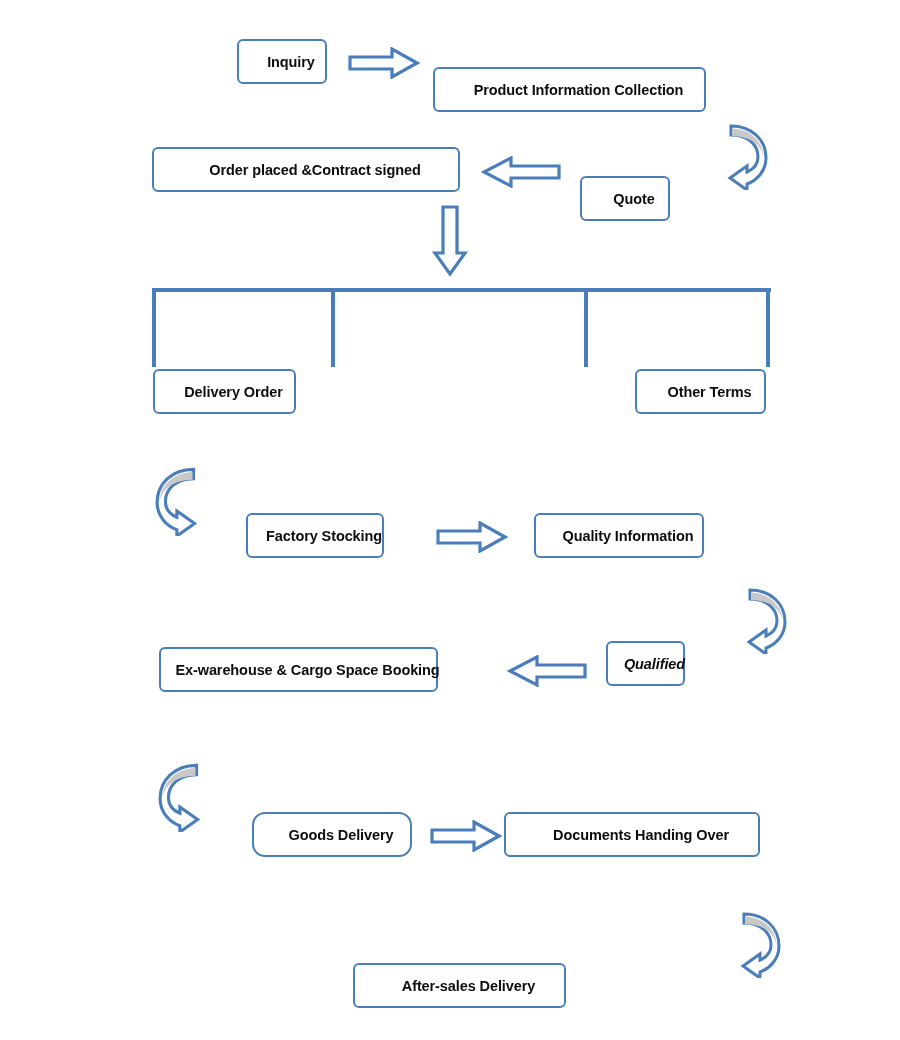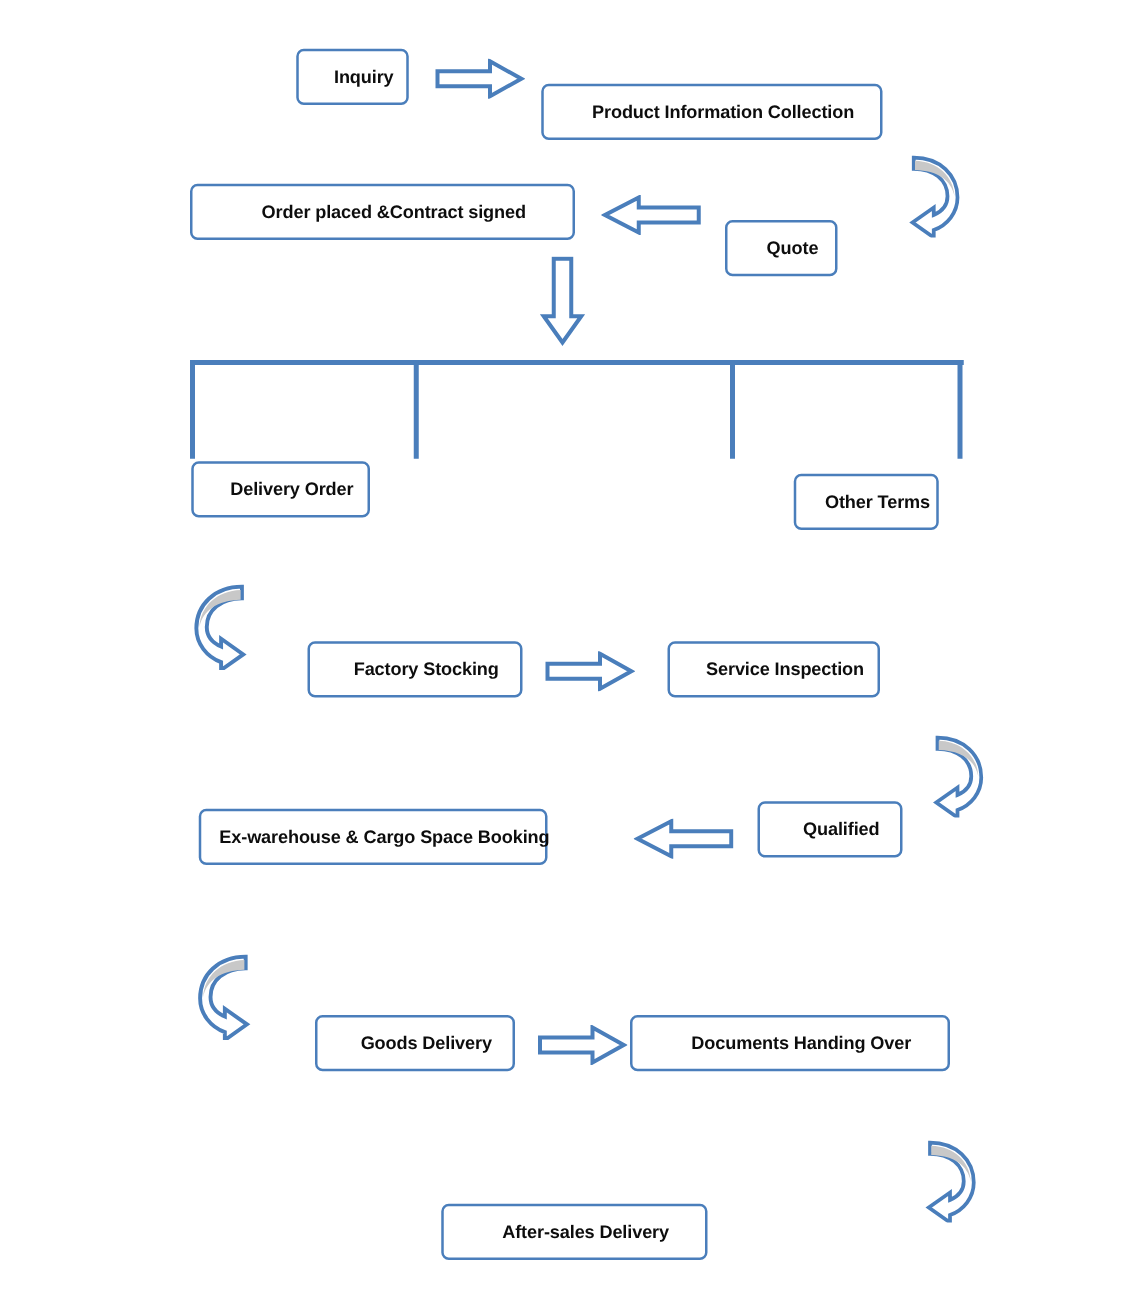--- a/index.html
+++ b/index.html
@@ -78,61 +78,61 @@
 
   <svg class="bracket" style="left:148px; top:285px;" width="626" height="86" viewBox="0 0 626 86">
     <path d="M6 5 L621 5" stroke="#4a7ebb" stroke-width="4" fill="none" stroke-linecap="square"></path>
     <path d="M6 5 L6 80" stroke="#4a7ebb" stroke-width="4" fill="none" stroke-linecap="square"></path>
     <path d="M185 5 L185 80" stroke="#4a7ebb" stroke-width="4" fill="none" stroke-linecap="square"></path>
     <path d="M438 5 L438 80" stroke="#4a7ebb" stroke-width="4" fill="none" stroke-linecap="square"></path>
     <path d="M620 5 L620 80" stroke="#4a7ebb" stroke-width="4" fill="none" stroke-linecap="square"></path>
   </svg>
 
   <div class="node" style="left:153px; top:369px; width:143px; height:45px;">Delivery Order</div>
-  <div class="node" style="left:635px; top:379px; width:116px; height:45px;text-align:right;">Other Terms</div>
+  <div class="node" style="left:635px; top:369px; width:131px; height:45px;text-align:right;">Other Terms</div>
 
   <svg class="arrow" style="left:148px; top:461px;" width="64" height="75" viewBox="0 0 60 72">
     <g transform="translate(60,0) scale(-1,1)">
       <path d="M17 8 C38 8, 52 22, 52 40 C52 52, 44 62, 33 66 L33 72 L16 60 L33 48 L33 54
                C40 51, 44 46, 44 39 C44 26, 33 17, 17 17 Z" fill="#ffffff" stroke="#4a7ebb" stroke-width="3"></path>
       <path d="M18 10.5 C36 11, 49 23, 49.6 39 C47 26, 36 18.5, 18 18 Z" fill="#c8c8c8" stroke="none"></path>
     </g>
   </svg>
 
-  <div class="node" style="left:246px; top:513px; width:172px; height:45px;">Factory Stocking</div>
+  <div class="node" style="left:246px; top:513px; width:138px; height:45px;">Factory Stocking</div>
 
   <svg class="arrow" style="left:436px; top:521px;" width="72" height="32" viewBox="0 0 72 32">
     <path d="M2 10 L44 10 L44 2 L69 16 L44 30 L44 22 L2 22 Z" fill="#ffffff" stroke="#4a7ebb" stroke-width="3.2" stroke-linejoin="miter"></path>
   </svg>
 
-  <div class="node" style="left:534px; top:513px; width:170px; height:45px;">Service Inspection</div>
+  <div class="node" style="left:534px; top:513px; width:170px; height:45px;">Quality Information</div>
 
   <svg class="arrow" style="left:733px; top:582px;" width="60" height="72" viewBox="0 0 60 72">
     <path d="M17 8 C38 8, 52 22, 52 40 C52 52, 44 62, 33 66 L33 72 L16 60 L33 48 L33 54
              C40 51, 44 46, 44 39 C44 26, 33 17, 17 17 Z" fill="#ffffff" stroke="#4a7ebb" stroke-width="3"></path>
     <path d="M18 10.5 C36 11, 49 23, 49.6 39 C47 26, 36 18.5, 18 18 Z" fill="#c8c8c8" stroke="none"></path>
   </svg>
 
   <div class="node" style="left:159px; top:647px; width:279px; height:45px;">Ex-warehouse &amp; Cargo Space Booking</div>
 
   <svg class="arrow" style="left:507px; top:655px;" width="80" height="32" viewBox="0 0 80 32">
     <path d="M78 10 L30 10 L30 2 L3 16 L30 30 L30 22 L78 22 Z" fill="#ffffff" stroke="#4a7ebb" stroke-width="3.2" stroke-linejoin="miter"></path>
   </svg>
 
-  <div class="node" style="left:606px; top:641px; width:116px; height:45px;">Qualified</div>
+  <div class="node" style="left:606px; top:641px; width:79px; height:45px;font-style:italic;">Qualified</div>
 
   <svg class="arrow" style="left:151px; top:757px;" width="64" height="75" viewBox="0 0 60 72">
     <g transform="translate(60,0) scale(-1,1)">
       <path d="M17 8 C38 8, 52 22, 52 40 C52 52, 44 62, 33 66 L33 72 L16 60 L33 48 L33 54
                C40 51, 44 46, 44 39 C44 26, 33 17, 17 17 Z" fill="#ffffff" stroke="#4a7ebb" stroke-width="3"></path>
       <path d="M18 10.5 C36 11, 49 23, 49.6 39 C47 26, 36 18.5, 18 18 Z" fill="#c8c8c8" stroke="none"></path>
     </g>
   </svg>
 
-  <div class="node" style="left:252px; top:812px; width:160px; height:45px;">Goods Delivery</div>
+  <div class="node" style="left:252px; top:812px; width:160px; height:45px;border-radius:13px;">Goods Delivery</div>
 
   <svg class="arrow" style="left:430px; top:820px;" width="72" height="32" viewBox="0 0 72 32">
     <path d="M2 10 L44 10 L44 2 L69 16 L44 30 L44 22 L2 22 Z" fill="#ffffff" stroke="#4a7ebb" stroke-width="3.2" stroke-linejoin="miter"></path>
   </svg>
 
   <div class="node" style="left:504px; top:812px; width:256px; height:45px;">Documents Handing Over</div>
 
   <svg class="arrow" style="left:727px; top:906px;" width="60" height="72" viewBox="0 0 60 72">
     <path d="M17 8 C38 8, 52 22, 52 40 C52 52, 44 62, 33 66 L33 72 L16 60 L33 48 L33 54
              C40 51, 44 46, 44 39 C44 26, 33 17, 17 17 Z" fill="#ffffff" stroke="#4a7ebb" stroke-width="3"></path>

